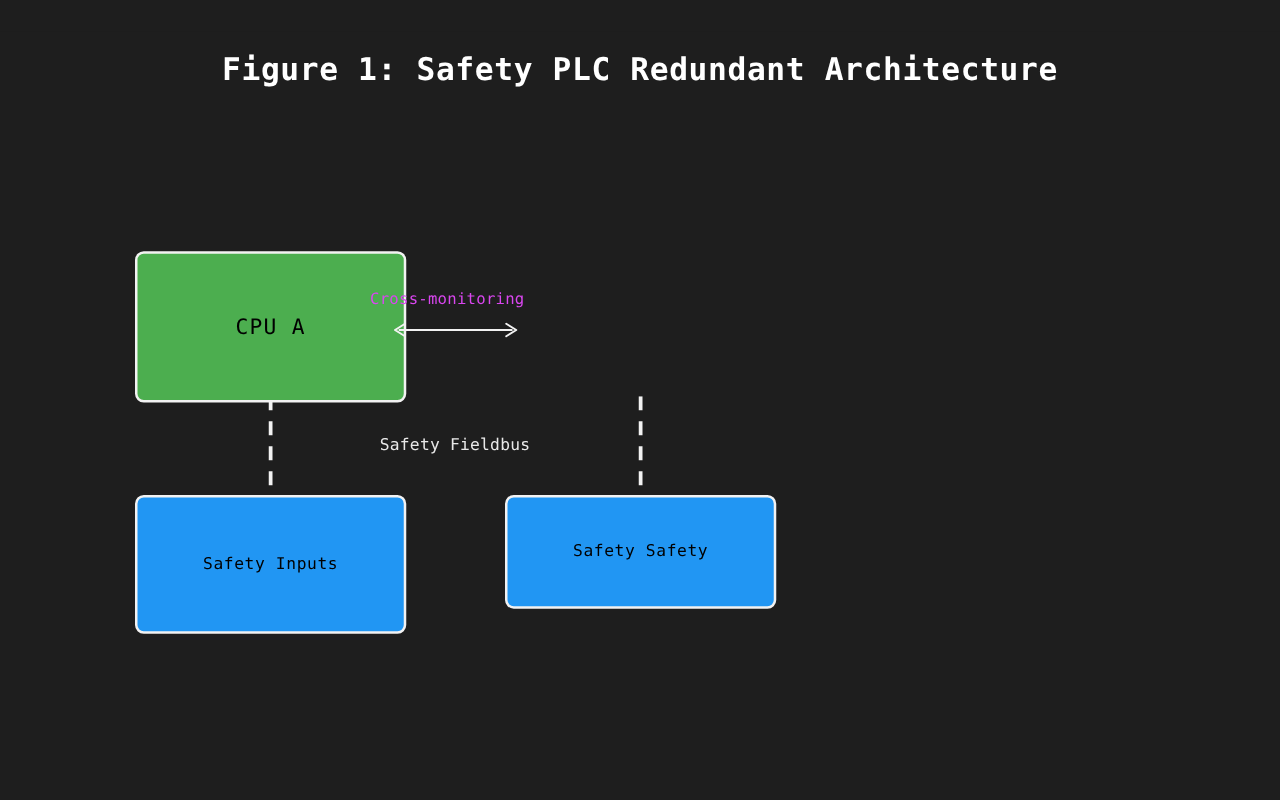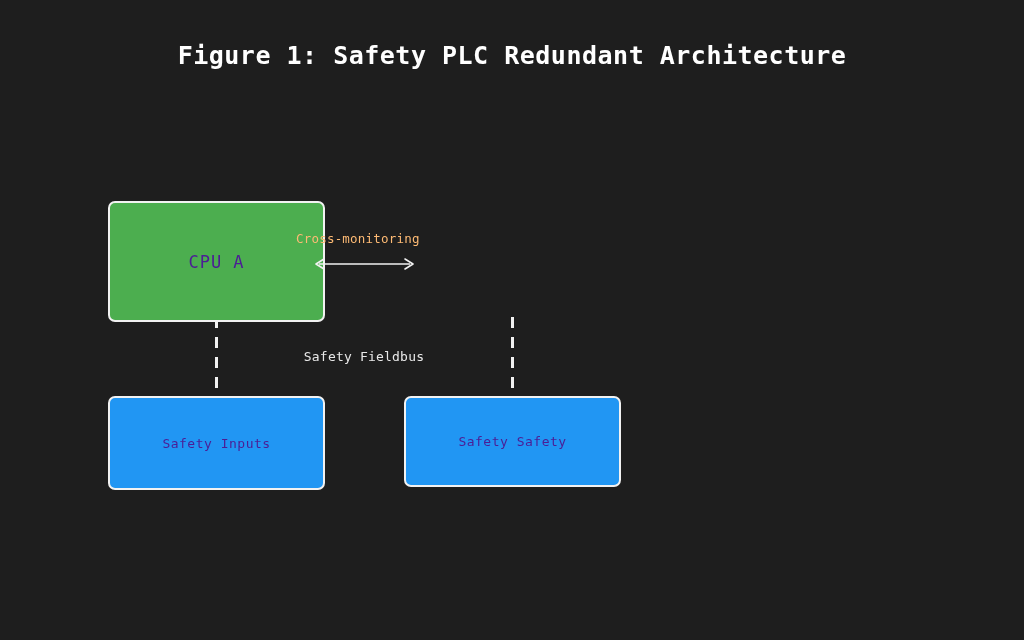--- a/index.html
+++ b/index.html
@@ -42,21 +42,21 @@
     position: absolute;
     box-sizing: border-box;
     border: 2px solid #f2f2f2;
     border-radius: 7px;
     display: flex;
     align-items: center;
     justify-content: center;
     z-index: 3;
   }
   .node-label {
-    color: #4c1d95;
+    color: #000000;
     white-space: pre;
     text-align: center;
   }
 
   .node.cpu {
     background: #4cae4f;
   }
   .node.cpu .node-label {
     font-size: 17px;
     letter-spacing: 1px;
@@ -66,40 +66,40 @@
     background: #2196f3;
   }
   .node.io .node-label {
     font-size: 13px;
     letter-spacing: 0.5px;
   }
 
   
   #node-cpu-a { left: 108px; top: 176px; width: 217px; height: 121px; }
   #node-cpu-b { left: 404px; top: 176px; width: 217px; height: 121px; }
-  #node-safety-inputs  { left: 108px; top: 371px; width: 217px; height: 94px; }
+  #node-safety-inputs  { left: 108px; top: 371px; width: 217px; height: 111px; }
   #node-safety-outputs { left: 404px; top: 371px; width: 217px; height: 91px; }
 
   
   #cross-monitoring-link {
     position: absolute;
     left: 312px;
     top: 229px;
     width: 105px;
     height: 20px;
     z-index: 4;
   }
   #cross-monitoring-link svg {
     display: block;
   }
   #cross-monitoring-label {
     position: absolute;
     left: 296px;
     top: 206px;
-    color: #fdba74;
+    color: #d946ef;
     font-size: 12.5px;
     letter-spacing: 0.2px;
     white-space: pre;
     z-index: 5;
     text-align: center;
   }
 
   
   .fieldbus-link {
     position: absolute;

